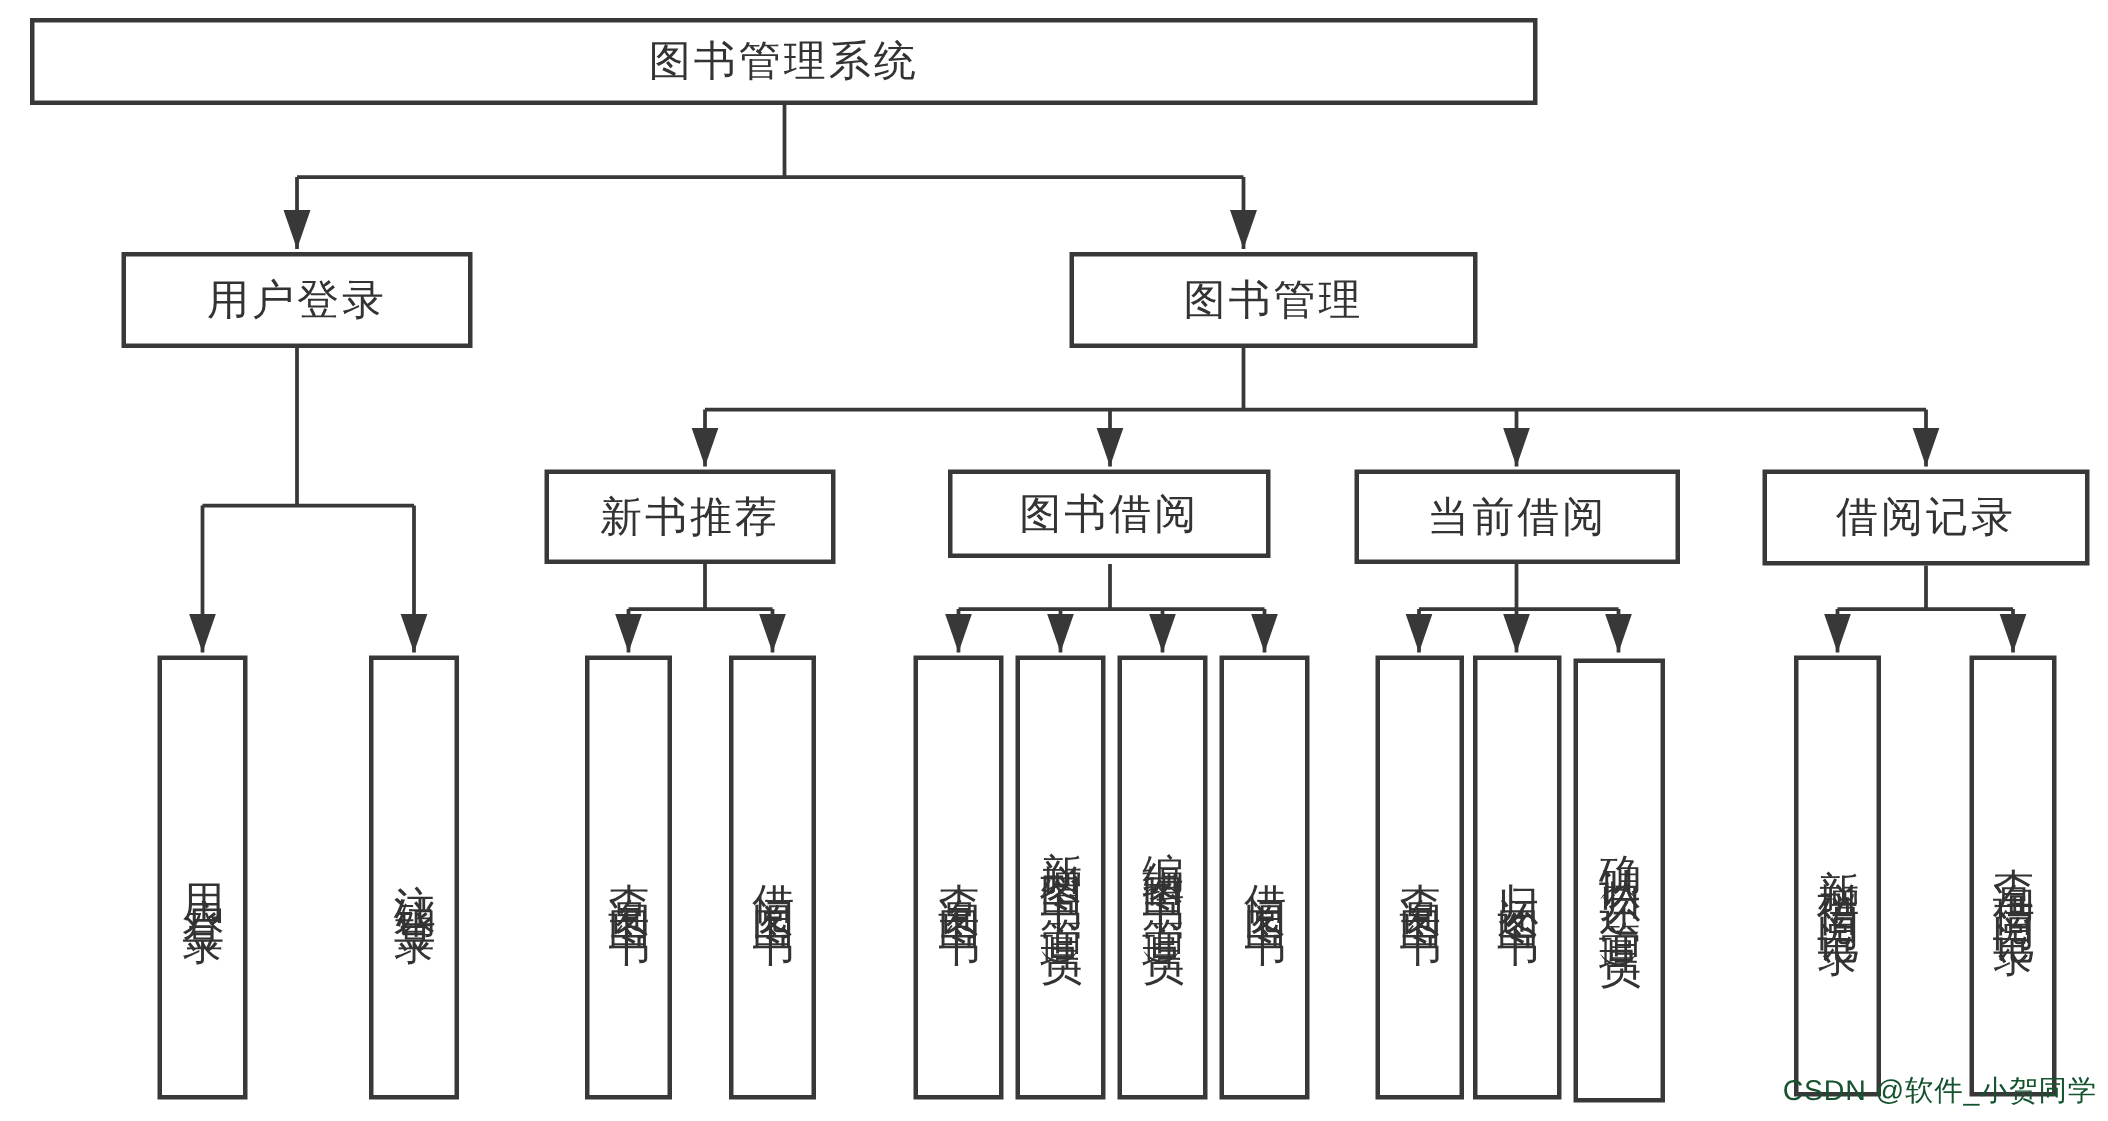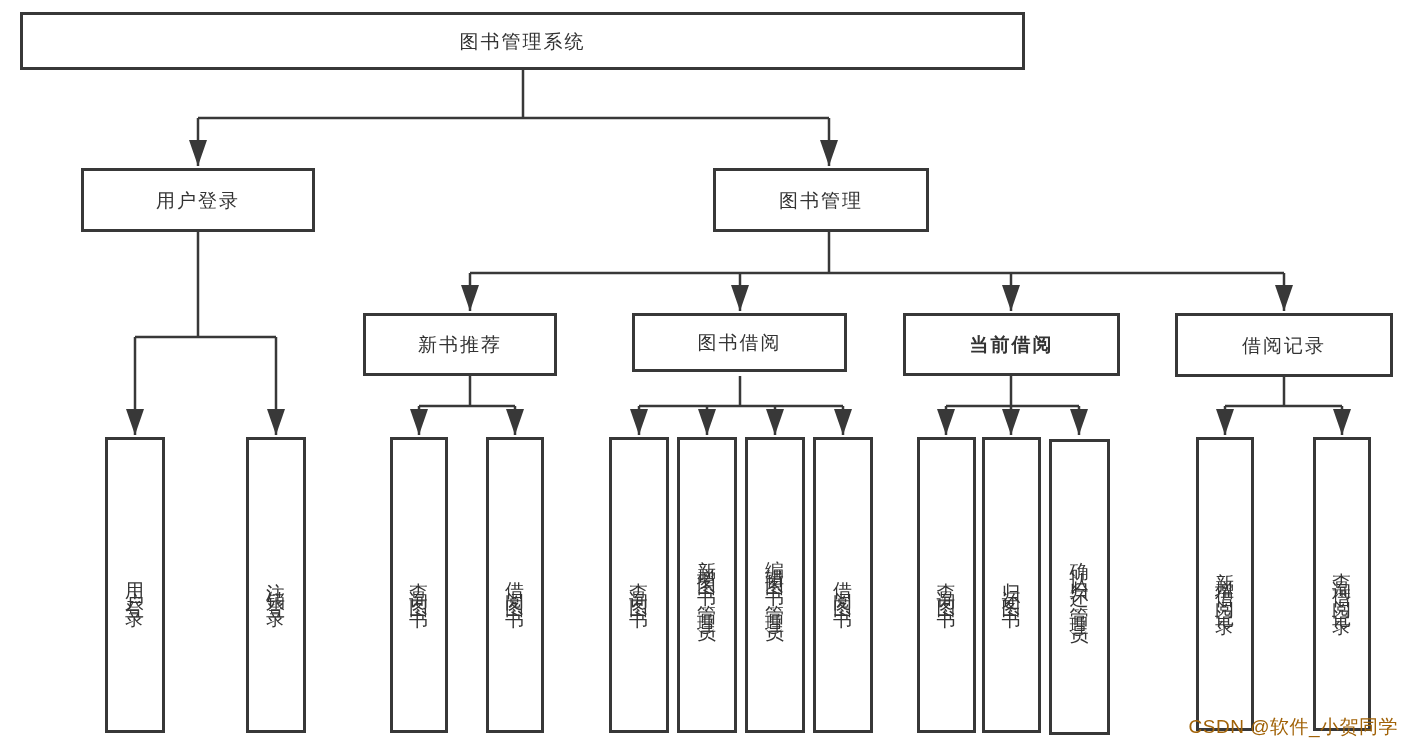--- a/index.html
+++ b/index.html
@@ -20,35 +20,35 @@
   }
   .box {
     position: absolute;
     box-sizing: border-box;
     border: 3px solid #383838;
     background: #ffffff;
     color: #333333;
     display: flex;
     align-items: center;
     justify-content: center;
-    font-size: 19px;
+    font-size: 28px;
     line-height: 1;
     white-space: nowrap;
   }
   .h { letter-spacing: 2px; }
   .v {
     writing-mode: vertical-rl;
     letter-spacing: 9px;
     white-space: normal;
   }
   .watermark {
     position: absolute;
     left: 1186px; top: 714px;
     width: 212px;
-    color: #a16207;
+    color: #14532d;
     font-size: 19px;
     letter-spacing: 0.5px;
     white-space: nowrap;
     text-align: right;
   }
 </style>
 </head>
 <body>
 
 <div class="canvas">
@@ -92,25 +92,25 @@
 
       <path d="M1284,376 V406 M1225,406 H1342"></path>
       <line x1="1225" y1="406" x2="1225" y2="435" marker-end="url(#ah)"></line>
       <line x1="1342" y1="406" x2="1342" y2="435" marker-end="url(#ah)"></line>
     </g>
   </svg>
 
   <div class="box h" style="left:20px; top:12px; width:1005px; height:58px;">图书管理系统</div>
 
   <div class="box h" style="left:81px; top:168px; width:234px; height:64px;">用户登录</div>
-  <div class="box h" style="left:713px; top:168px; width:216px; height:64px;">图书管理</div>
+  <div class="box h" style="left:713px; top:168px; width:272px; height:64px;">图书管理</div>
 
   <div class="box h" style="left:363px; top:313px; width:194px; height:63px;">新书推荐</div>
   <div class="box h" style="left:632px; top:313px; width:215px; height:59px;">图书借阅</div>
-  <div class="box h" style="left:903px; top:313px; width:217px; height:63px;font-weight:bold;">当前借阅</div>
+  <div class="box h" style="left:903px; top:313px; width:217px; height:63px;">当前借阅</div>
   <div class="box h" style="left:1175px; top:313px; width:218px; height:64px;">借阅记录</div>
 
   <div class="box v" style="left:105px; top:437px; width:60px; height:296px;">用户登录</div>
   <div class="box v" style="left:246px; top:437px; width:60px; height:296px;">注销登录</div>
 
   <div class="box v" style="left:390px; top:437px; width:58px; height:296px;">查询图书</div>
   <div class="box v" style="left:486px; top:437px; width:58px; height:296px;">借阅图书</div>
 
   <div class="box v" style="left:609px; top:437px; width:60px; height:296px;">查询图书</div>
   <div class="box v" style="left:677px; top:437px; width:60px; height:296px;">新增图书（管理员）</div>

